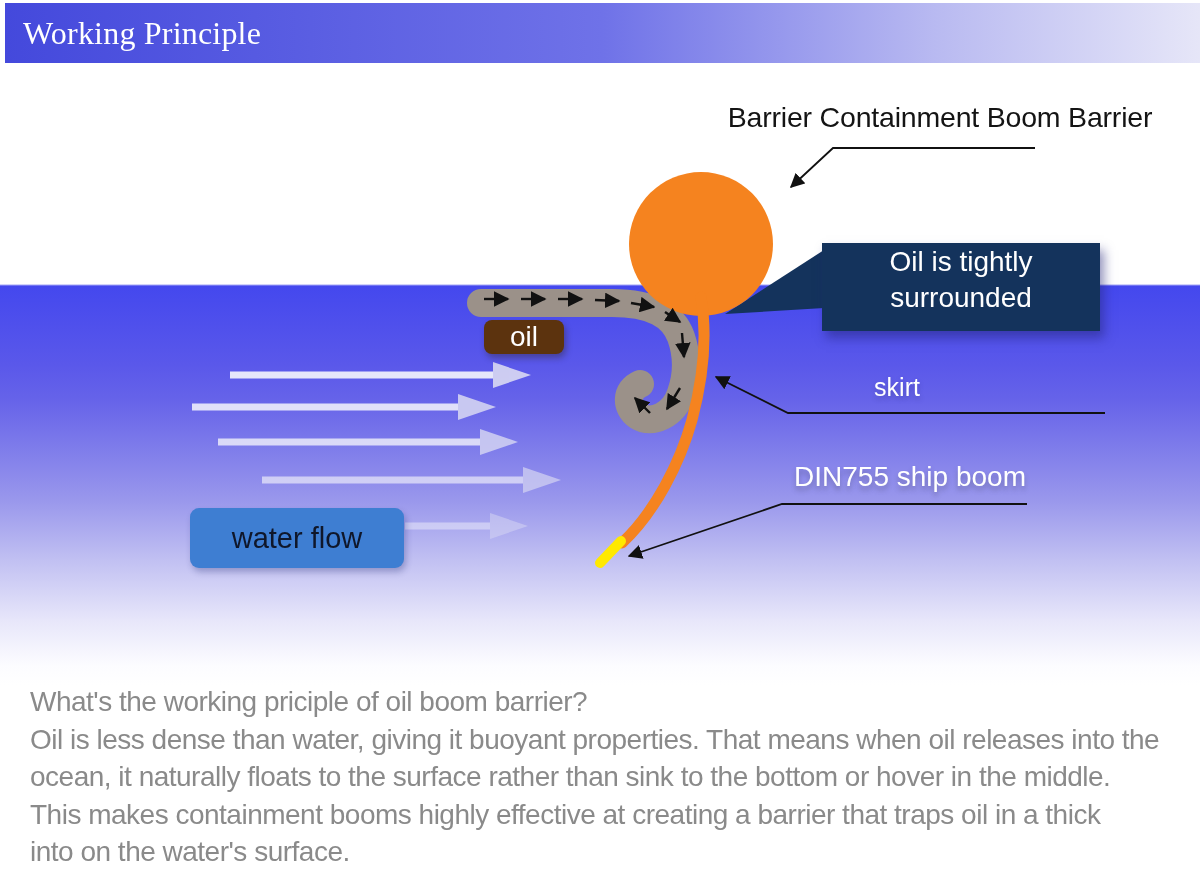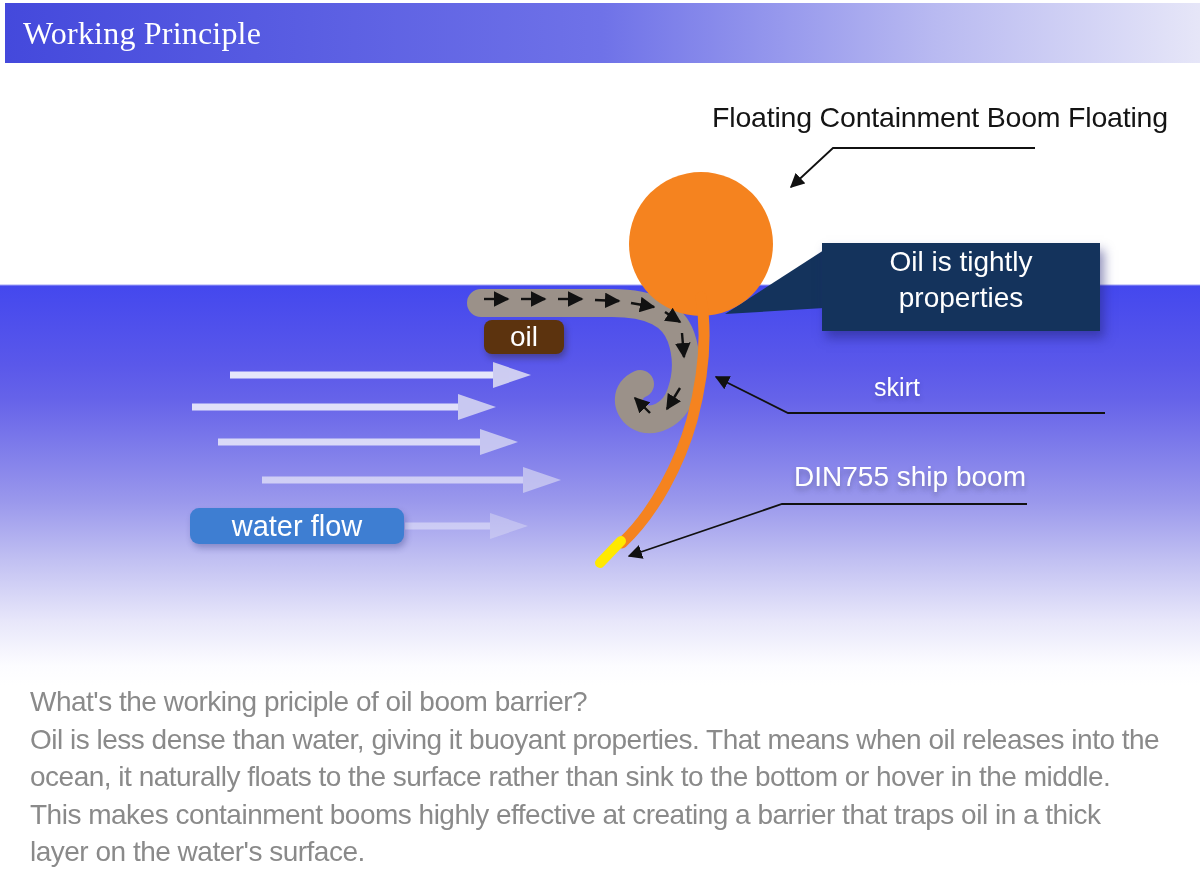--- a/index.html
+++ b/index.html
@@ -45,22 +45,22 @@
   }
   .skirt-label{
     left:797px;top:298px;width:200px;text-align:center;
     color:#ffffff;font-size:25px;text-shadow:0 3px 5px rgba(50,50,120,.35);
   }
   .chain-label{
     left:760px;top:386px;width:300px;text-align:center;
     color:#ffffff;font-size:28px;text-shadow:0 4px 5px rgba(70,70,100,.4);
   }
   .flow-box{
-    left:190px;top:433px;width:214px;height:36px;border-radius:9px;
-    background:#3e7ed2;color:#ffffff;font-size:29px;
+    left:190px;top:433px;width:214px;height:60px;border-radius:9px;
+    background:#3e7ed2;color:#0f172a;font-size:29px;
     display:flex;align-items:center;justify-content:center;
     box-shadow:2px 4px 6px rgba(30,40,110,.3);
   }
   .desc{
     left:30px;top:608px;width:1165px;
     color:#8a8a8a;font-size:28px;line-height:37.5px;letter-spacing:-0.5px;
     white-space:nowrap;
   }
 </style>
 </head>
@@ -126,37 +126,37 @@
         <line x1="682" y1="258" x2="684" y2="282" marker-end="url(#ah-small)"></line>
         <line x1="680" y1="313" x2="667" y2="334" marker-end="url(#ah-small)"></line>
         <line x1="650" y1="338" x2="635" y2="323" marker-end="url(#ah-small)"></line>
       </g>
 
       <path d="M 1035 73 L 833 73 L 791 112" fill="none" stroke="#111111" stroke-width="1.8" marker-end="url(#ah-big)"></path>
       <path d="M 1105 338 L 788 338 L 716 302" fill="none" stroke="#111111" stroke-width="1.8" marker-end="url(#ah-big)"></path>
       <path d="M 1027 429 L 782 429 L 629 481" fill="none" stroke="#111111" stroke-width="1.8" marker-end="url(#ah-big)"></path>
     </svg>
 
-    <div class="overlay float-label">Floating Containment Boom Floating</div>
+    <div class="overlay float-label">Barrier Containment Boom Barrier</div>
 
     <div class="overlay bubble">
       <div>Oil is tightly</div>
-      <div>properties</div>
+      <div>surrounded</div>
     </div>
 
     <div class="overlay oil-box">oil</div>
 
     <div class="overlay skirt-label">skirt</div>
 
     <div class="overlay chain-label">DIN755 ship boom</div>
 
     <div class="overlay flow-box">water flow</div>
 
     <div class="overlay desc">
       <div>What's the working priciple of oil boom barrier?</div>
       <div>Oil is less dense than water, giving it buoyant properties. That means when oil releases into the</div>
       <div>ocean, it naturally floats to the surface rather than sink to the bottom or hover in the middle.</div>
       <div>This makes containment booms highly effective at creating a barrier that traps oil in a thick</div>
-      <div>layer on the water's surface.</div>
+      <div>into on the water's surface.</div>
     </div>
 
   </div>
 </div>
 
 </body></html>

